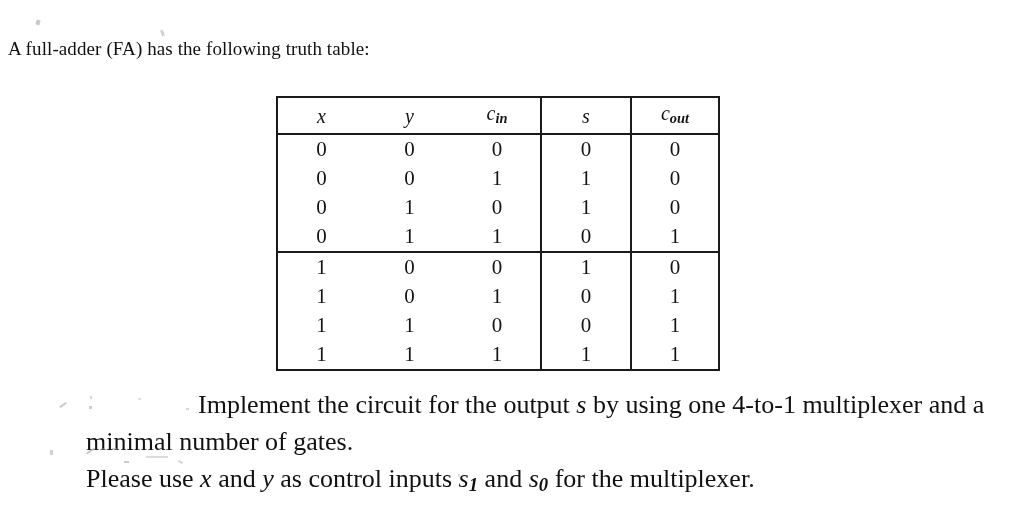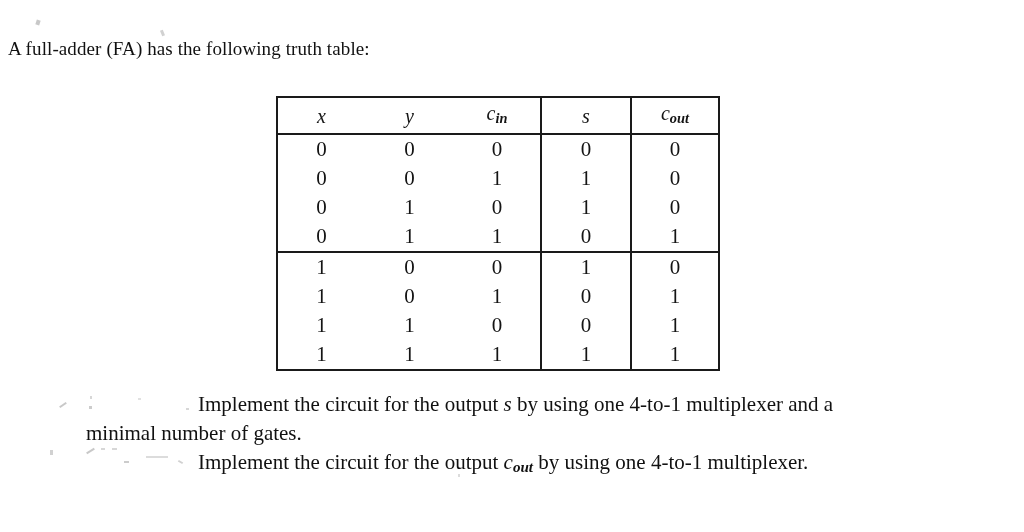--- a/index.html
+++ b/index.html
@@ -83,28 +83,28 @@
     font-weight: bold;
   }
   .ital { font-style: italic; }
 
   
   #para-block {
     position: absolute;
     left: 86px;
     top: 390px;
     width: 900px;
-    font-size: 21px;
+    font-size: 26px;
     line-height: 29px;
   }
   .para {
     margin: 0;
     text-indent: 112px;
   }
-  .para + .para { margin-top: 0; }
+  .para + .para { margin-top: 8px; }
   .para-cont { text-indent: 0; }
 
   
   .speck {
     position: absolute;
     background: #9a9a9a;
     opacity: .55;
     pointer-events: none;
   }
 </style>
@@ -191,22 +191,22 @@
     </tbody>
   </table>
 </div>
 
 <div id="para-block">
 
   <p class="para"><span>Implement the circuit for the output </span><span class="ital">s</span><span> by using one 4-to-1 multiplexer and a</span></p>
 
   <p class="para para-cont">minimal number of gates.</p>
 
-  <p class="para"><span>Implement the circuit for the output </span><span class="ital">c</span><span class="subscript">out</span><span> by using one 4-to-1 multiplexer.</span></p>
-
+
+  <p class="para para-cont"><span>Please use </span><span class="ital">x</span><span> and </span><span class="ital">y</span><span> as control inputs </span><span class="ital">s</span><span class="subscript">1</span><span> and </span><span class="ital">s</span><span class="subscript">0</span><span> for the multiplexer.</span></p>
 </div>
 
 <div class="speck" style="left:36px;  top:20px;  width:4px;  height:5px;  transform:rotate(18deg);"></div>
 <div class="speck" style="left:161px; top:30px;  width:3px;  height:6px;  transform:rotate(-22deg); opacity:.45;"></div>
 <div class="speck" style="left:59px;  top:404px; width:8px;  height:2px;  transform:rotate(-35deg);"></div>
 <div class="speck" style="left:90px;  top:396px; width:2px;  height:3px;  opacity:.4;"></div>
 <div class="speck" style="left:89px;  top:406px; width:3px;  height:3px;  opacity:.5;"></div>
 <div class="speck" style="left:138px; top:398px; width:3px;  height:2px;  opacity:.3;"></div>
 <div class="speck" style="left:186px; top:408px; width:3px;  height:2px;  opacity:.4;"></div>
 <div class="speck" style="left:50px;  top:450px; width:3px;  height:5px;  opacity:.45;"></div>

